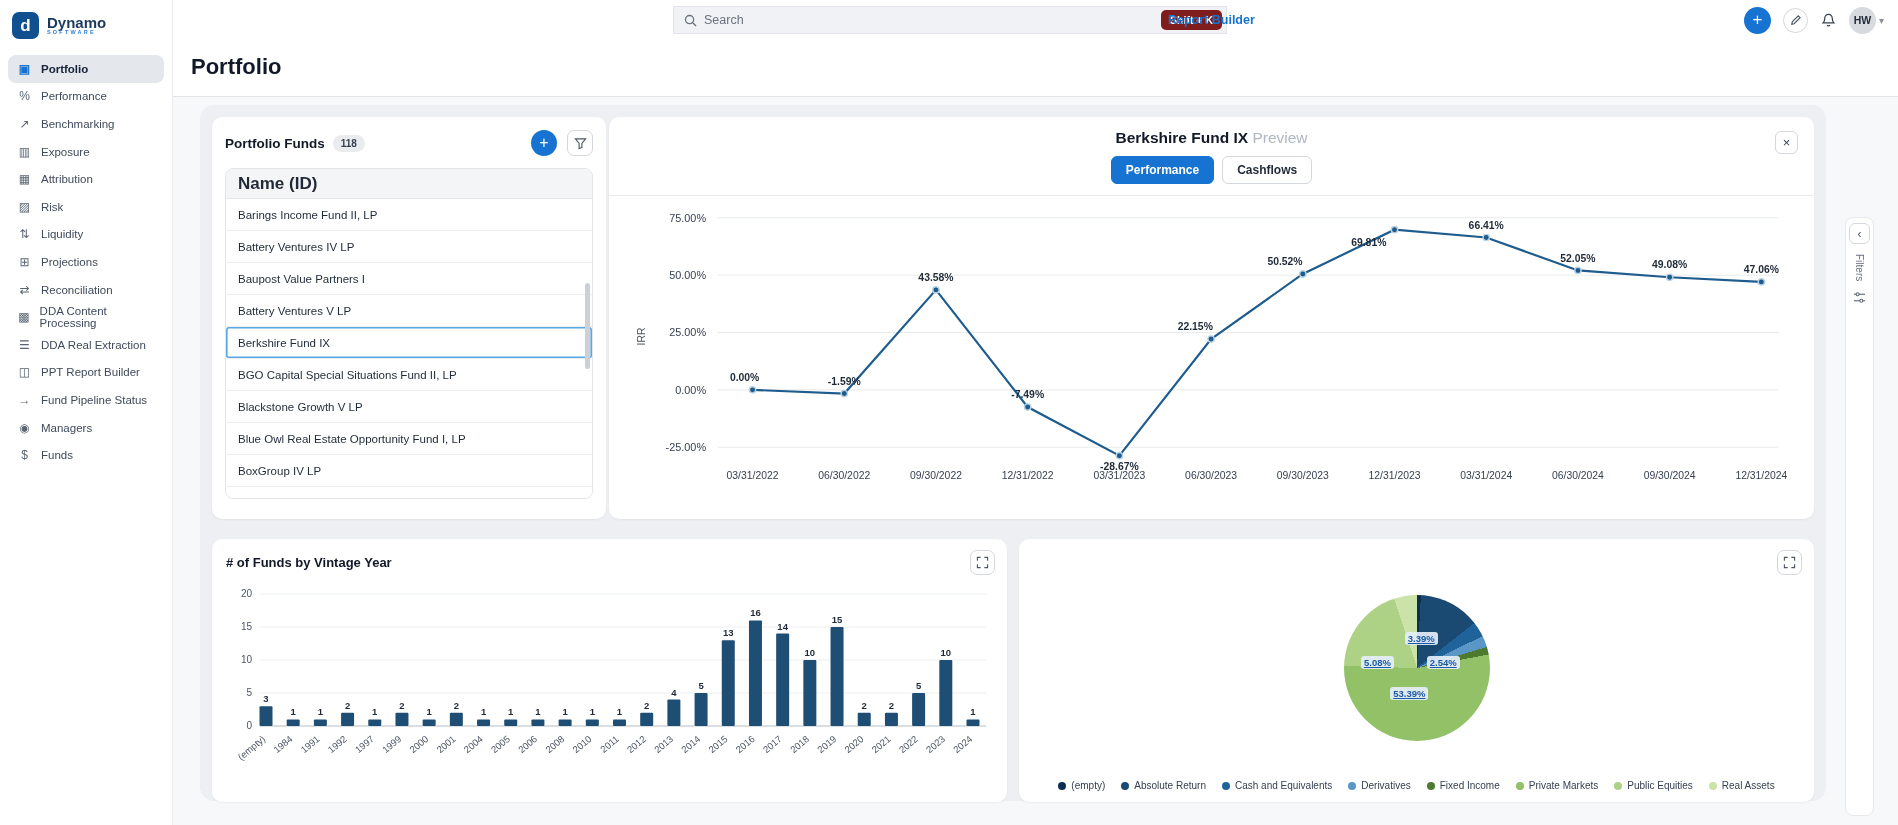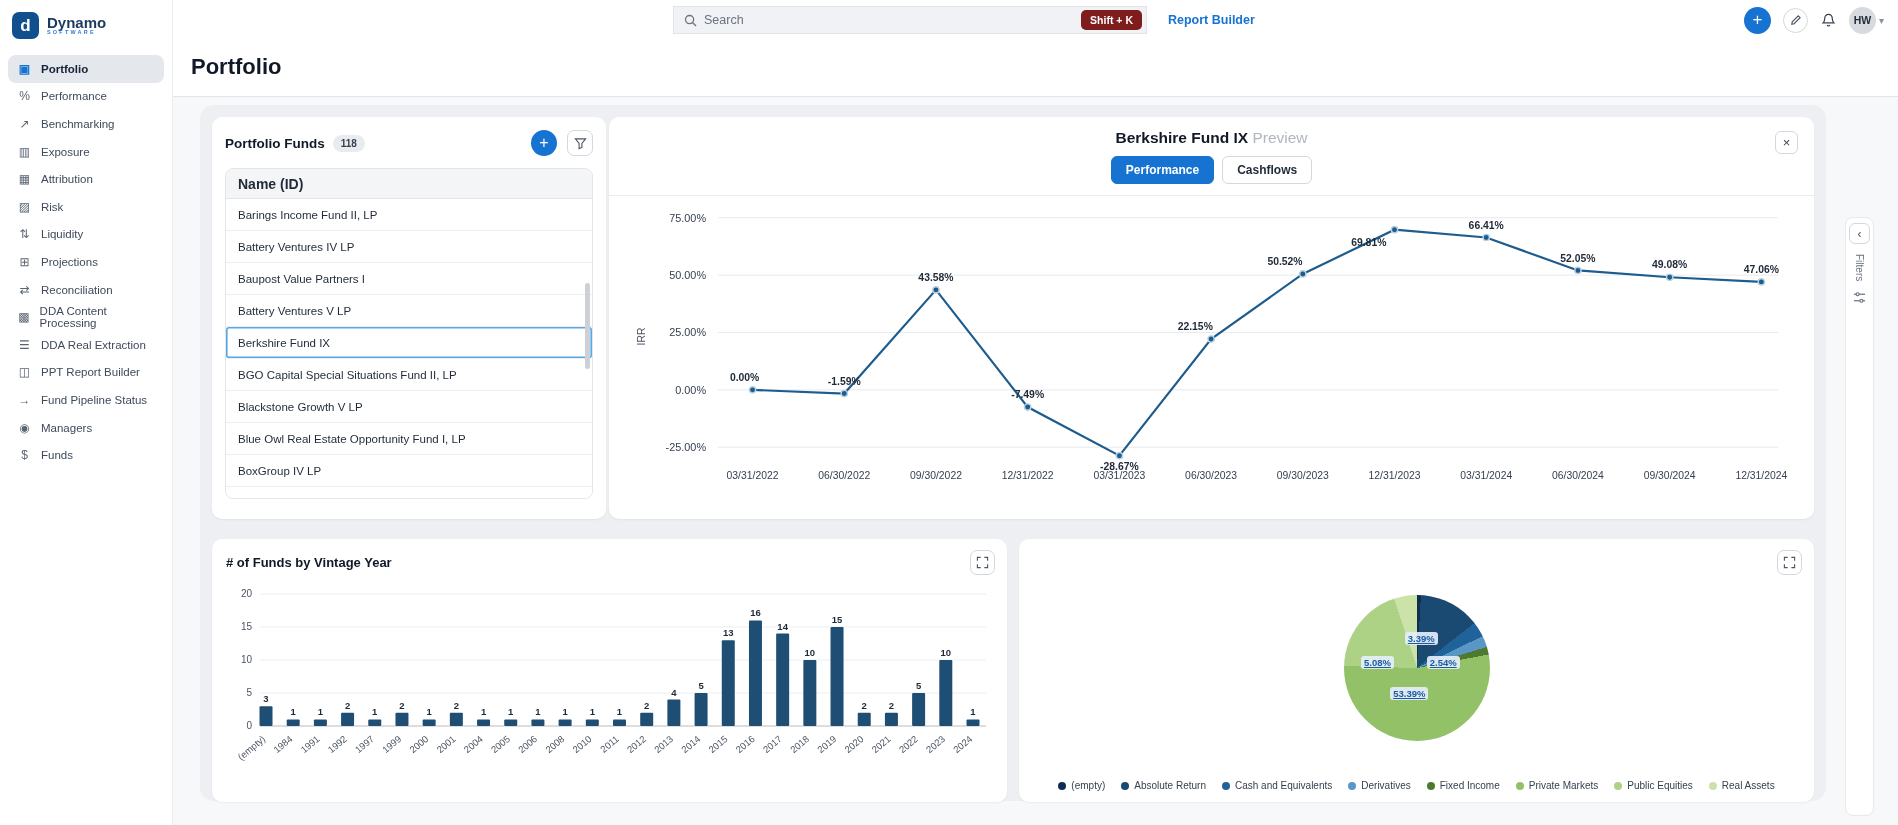--- a/index.html
+++ b/index.html
@@ -17,21 +17,21 @@
   .nav { padding:6px 8px; }
   .nav-item { height:27.6px; display:flex; align-items:center; gap:9px; padding:0 9px;
     border-radius:8px; font-size:11.5px; color:#3f4a5a; cursor:pointer; }
   .nav-item .nico { width:15px; text-align:center; font-size:12px; color:#5b6572; }
   .nav-item.active { background:#e4e7ec; color:#16233a; font-weight:bold; }
   .nav-item.active .nico { color:#1673d1; }
 
   
   .main { flex:1 1 auto; position:relative; }
   .topbar { height:40px; background:#fff; display:flex; align-items:center; position:relative; }
-  .searchbox { position:absolute; left:500px; width:474px; height:28px; top:6px;
+  .searchbox { position:absolute; left:500px; width:554px; height:28px; top:6px;
     background:#f1f2f5; border:1px solid #e2e4e9; border-radius:0;
     display:flex; align-items:center; padding:0 4px 0 10px; }
   .searchbox input { flex:1; border:none; outline:none; background:transparent;
     font-size:12.5px; color:#374151; font-family:"Liberation Sans", sans-serif; }
   .searchbox input::placeholder { color:#6b7280; }
   .kbd-badge { background:#7f1d1d; color:#fff; font-size:10.5px; font-weight:bold;
     border-radius:5px; padding:4px 9px; cursor:pointer; }
   .report-link { position:absolute; left:995px; font-size:12.5px; font-weight:bold;
     color:#1673d1; cursor:pointer; }
   .top-right { position:absolute; right:14px; display:flex; align-items:center; gap:12px; }
@@ -60,21 +60,21 @@
   .count-pill { background:#e9ebee; border-radius:9px; font-size:10px; color:#374151;
     padding:3px 8px; margin-left:8px; font-weight:bold; }
   .funds-actions { margin-left:auto; display:flex; gap:10px; align-items:center; }
   .btn-add { width:26px; height:26px; border-radius:50%; background:#1673d1; color:#fff;
     font-size:16px; display:flex; align-items:center; justify-content:center; cursor:pointer; }
   .btn-funnel { width:26px; height:26px; border-radius:7px; background:#fff;
     border:1px solid #d4d7dc; display:flex; align-items:center; justify-content:center; cursor:pointer; }
   .fund-table { margin-top:12px; border:1px solid #e3e5e9; border-radius:8px;
     height:331px; overflow:hidden; position:relative; }
   .fund-th { height:30px; background:#f4f5f6; border-bottom:1px solid #e3e5e9;
-    display:flex; align-items:center; padding:0 12px; font-size:14px; font-weight:bold; color:#1f2937; }
+    display:flex; align-items:center; padding:0 12px; font-size:17px; font-weight:bold; color:#1f2937; }
   .fund-row { height:32px; display:flex; align-items:center; padding:0 12px;
     font-size:11.5px; color:#1f2937; border-bottom:1px solid #eceef1; cursor:pointer; background:#fff; }
   .fund-row.selected { box-shadow:inset 0 0 0 1.6px #57a8e3; border-radius:3px; }
   .list-scrollbar { position:absolute; right:2px; top:114px; width:5px; height:86px;
     background:#cdd0d6; border-radius:3px; cursor:pointer; }
 
   
   .preview-card { flex:1 1 auto; position:relative; padding-top:12px; }
   .btn-close { position:absolute; top:14px; right:16px; width:23px; height:23px;
     border-radius:6px; border:1px solid #d4d7dc; background:#fff; color:#374151;

